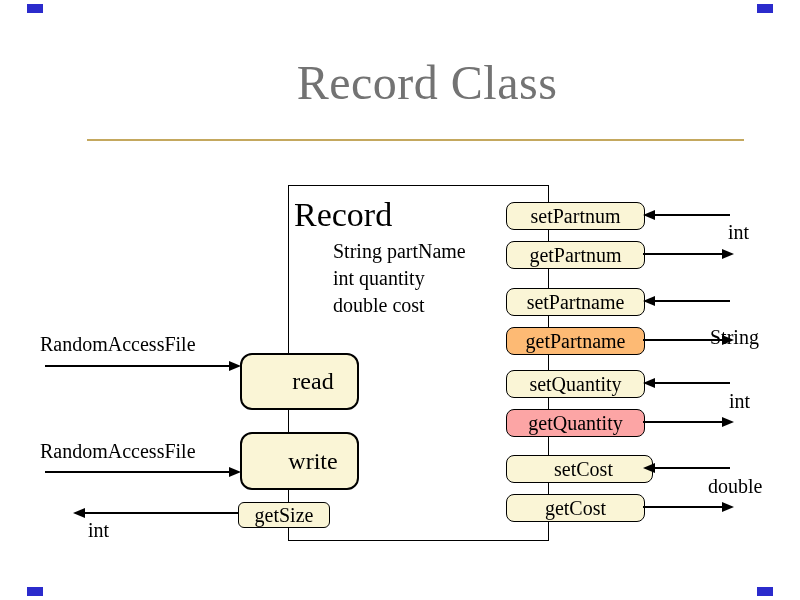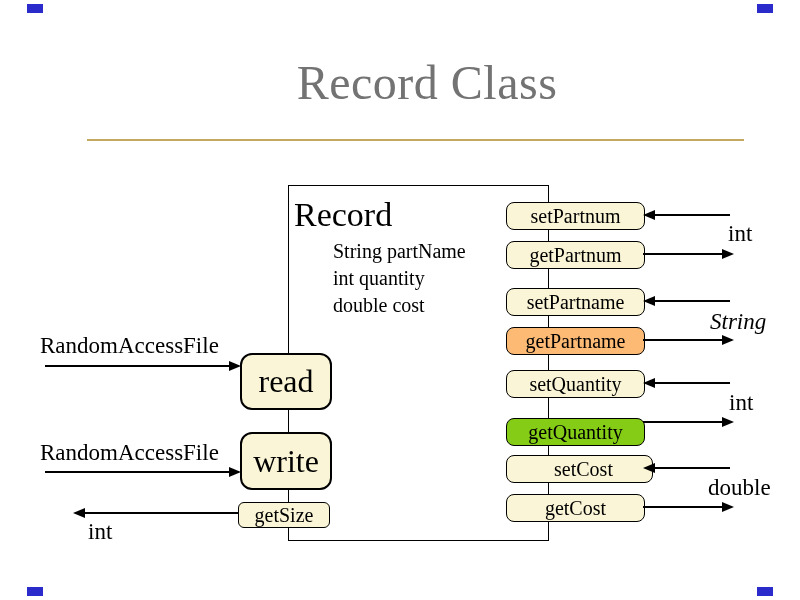--- a/index.html
+++ b/index.html
@@ -8,26 +8,26 @@
     font-family:"Liberation Serif","DejaVu Serif",serif; color:#000; overflow:hidden;
   }
   .corner { position:absolute; width:16px; height:9px; }
   .title { position:absolute; left:57px; width:740px; top:55px; text-align:center;
            font-size:48px; letter-spacing:0.5px; white-space:nowrap; }
   .rule { position:absolute; height:2px; }
   .rect { position:absolute; border:1.5px solid #000; background:transparent; }
   .rbox { position:absolute; border:1.5px solid #000; border-radius:8px;
           display:flex; align-items:center; justify-content:center;
           font-size:20px; white-space:nowrap; }
-  .bigbox { border-width:2px; border-radius:12px; font-size:32px; }
+  .bigbox { border-width:2px; border-radius:12px; font-size:24px;padding-left:27px; }
   .hl { position:absolute; background:#000; height:1.5px; }
   .ah { position:absolute; width:0; height:0; border-top:5px solid transparent; border-bottom:5px solid transparent; }
   .ah-r { border-left:12px solid #000; }
   .ah-l { border-right:12px solid #000; }
-  .lbl { position:absolute; font-size:23px; white-space:nowrap; }
+  .lbl { position:absolute; font-size:20px; white-space:nowrap; }
   .recname { position:absolute; font-size:34px; }
   .fields { position:absolute; font-size:20px; line-height:27px; white-space:nowrap; }
 </style>
 </head>
 <body>
 
 <div class="slide">
 
   <div class="corner" style="left:27px;  top:4px;   background:#2B2BCC;"></div>
   <div class="corner" style="left:757px; top:4px;   background:#2B2BCC;"></div>
@@ -75,41 +75,41 @@
   </div>
   <div class="rbox" style="left:506px; top:288px; width:137px; height:26px; background:#FAF5D6;text-align:right;">
     <span>setPartname</span>
   </div>
   <div class="rbox" style="left:506px; top:327px; width:137px; height:26px; background:#fdba74;">
     <span>getPartname</span>
   </div>
   <div class="rbox" style="left:506px; top:370px; width:137px; height:26px; background:#FAF5D6;">
     <span>setQuantity</span>
   </div>
-  <div class="rbox" style="left:506px; top:409px; width:137px; height:26px; background:#84cc16;margin-top:9px;">
+  <div class="rbox" style="left:506px; top:409px; width:137px; height:26px; background:#fca5a5;">
     <span>getQuantity</span>
   </div>
   <div class="rbox" style="left:506px; top:455px; width:137px; height:26px; background:#FAF5D6;padding-left:8px;">
     <span>setCost</span>
   </div>
   <div class="rbox" style="left:506px; top:494px; width:137px; height:26px; background:#FAF5D6;">
     <span>getCost</span>
   </div>
 
   <div class="ah ah-l" style="left:643px; top:210px;"></div>
   <div class="hl" style="left:654px; top:214px; width:76px;"></div>
   <div class="hl" style="left:643px; top:253px; width:79px;"></div>
   <div class="ah ah-r" style="left:722px; top:249px;"></div>
   <div class="lbl" style="left:728px; top:221px;">int</div>
 
   <div class="ah ah-l" style="left:643px; top:296px;"></div>
   <div class="hl" style="left:654px; top:300px; width:76px;"></div>
   <div class="hl" style="left:643px; top:339px; width:79px;"></div>
   <div class="ah ah-r" style="left:722px; top:335px;"></div>
-  <div class="lbl" style="left:710px; top:309px;font-style:italic;">String</div>
+  <div class="lbl" style="left:710px; top:326px;">String</div>
 
   <div class="ah ah-l" style="left:643px; top:378px;"></div>
   <div class="hl" style="left:654px; top:382px; width:76px;"></div>
   <div class="hl" style="left:643px; top:421px; width:79px;"></div>
   <div class="ah ah-r" style="left:722px; top:417px;"></div>
   <div class="lbl" style="left:729px; top:390px;">int</div>
 
   <div class="ah ah-l" style="left:643px; top:463px;"></div>
   <div class="hl" style="left:654px; top:467px; width:76px;"></div>
   <div class="hl" style="left:643px; top:506px; width:79px;"></div>

